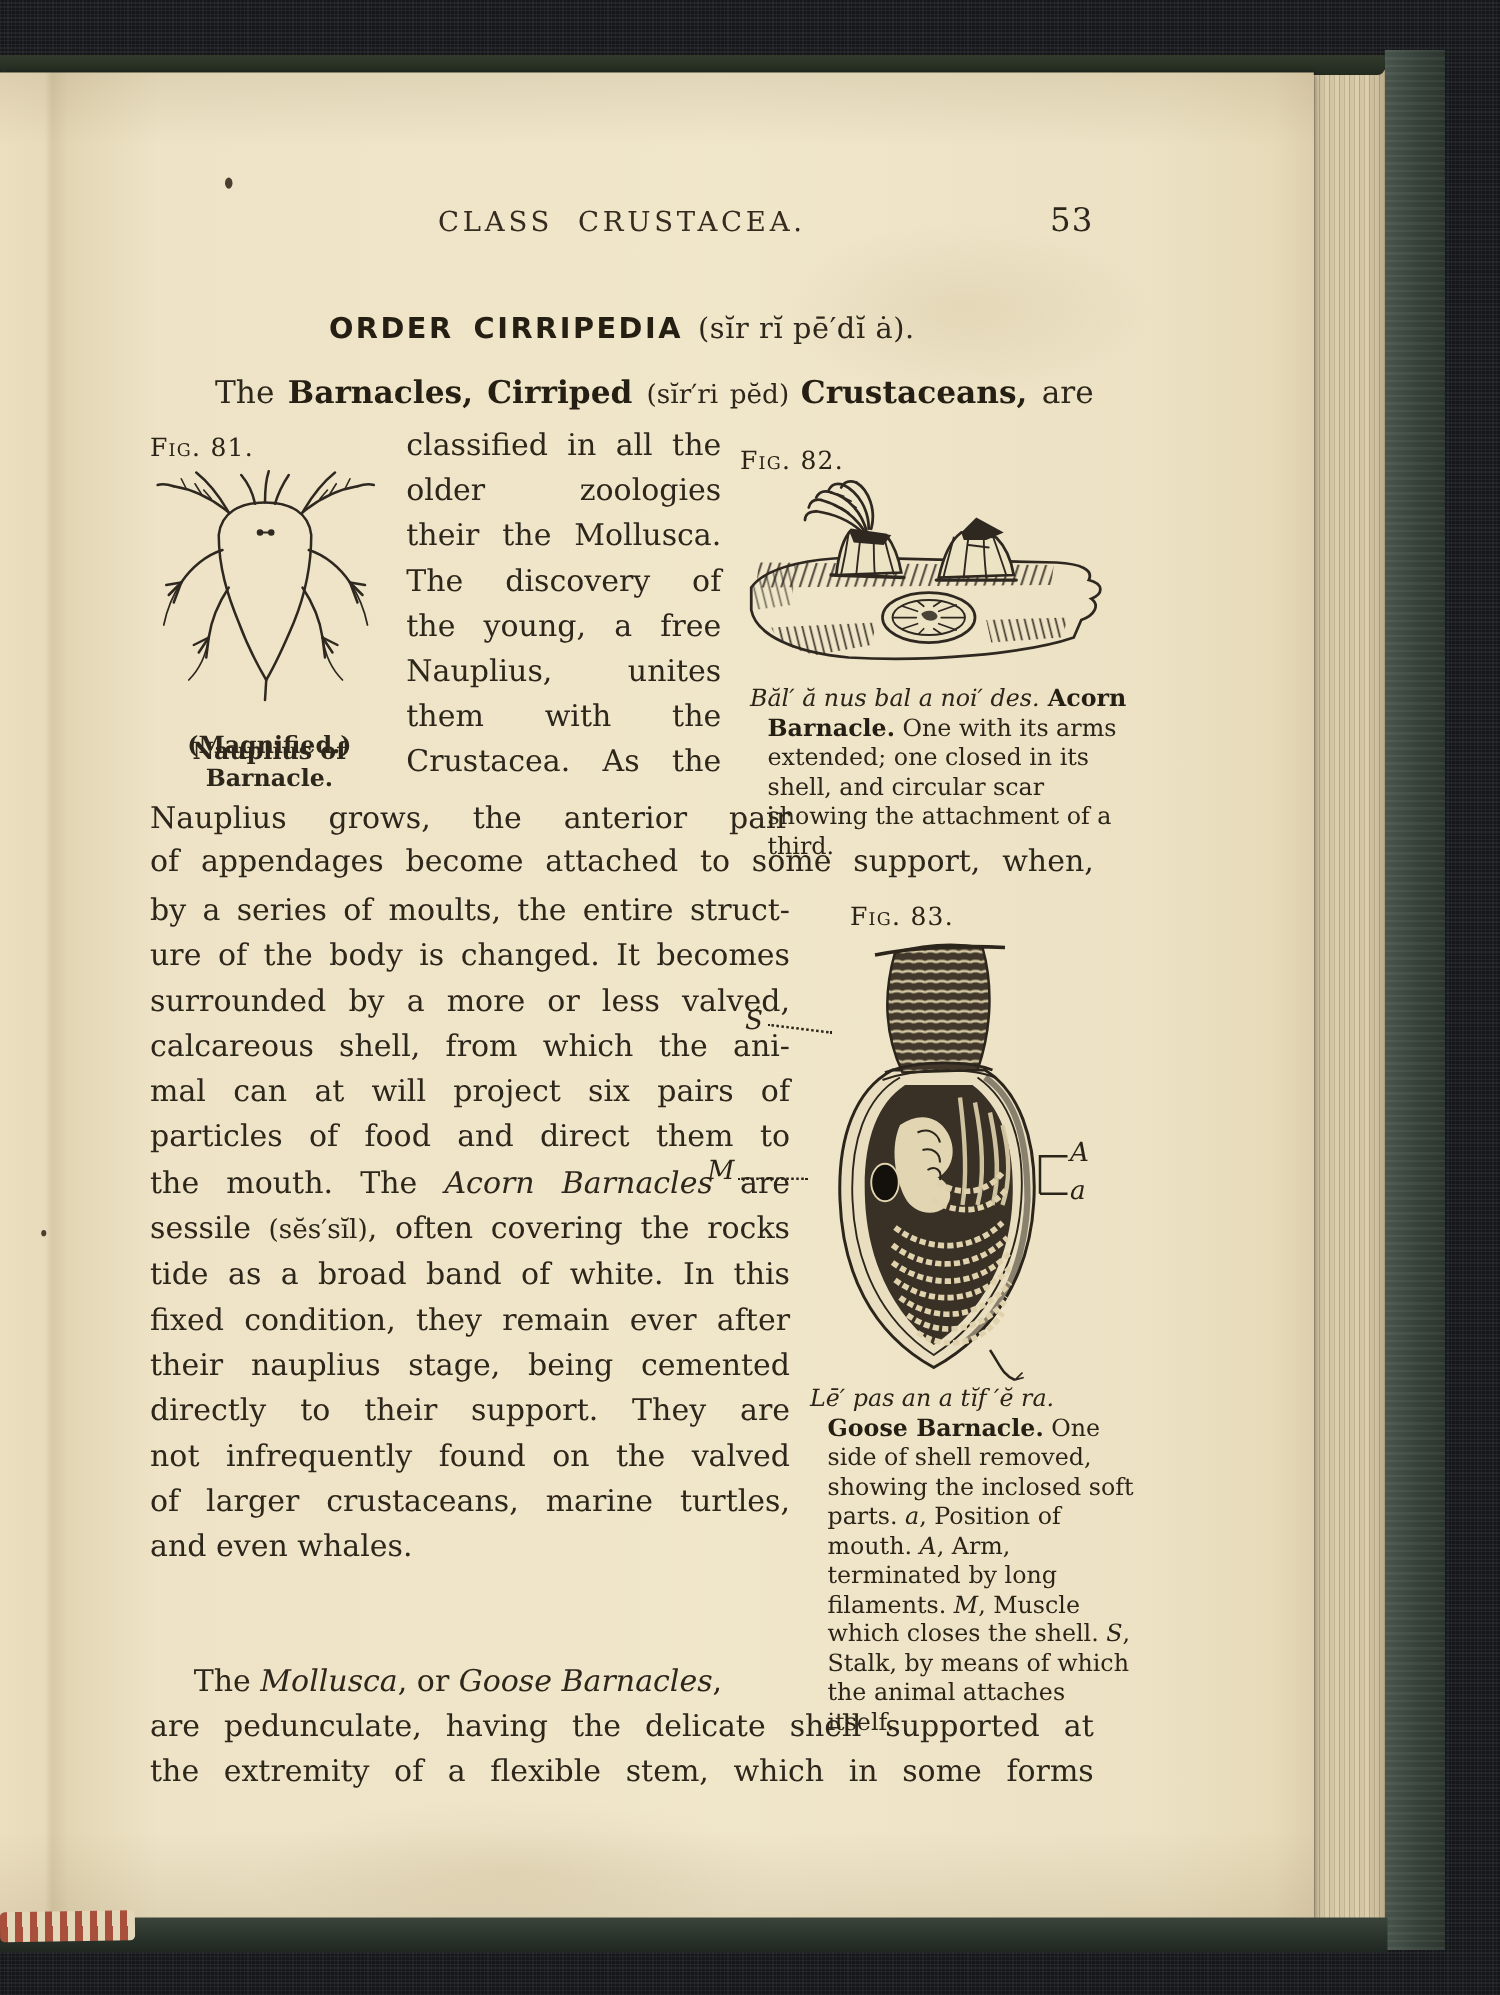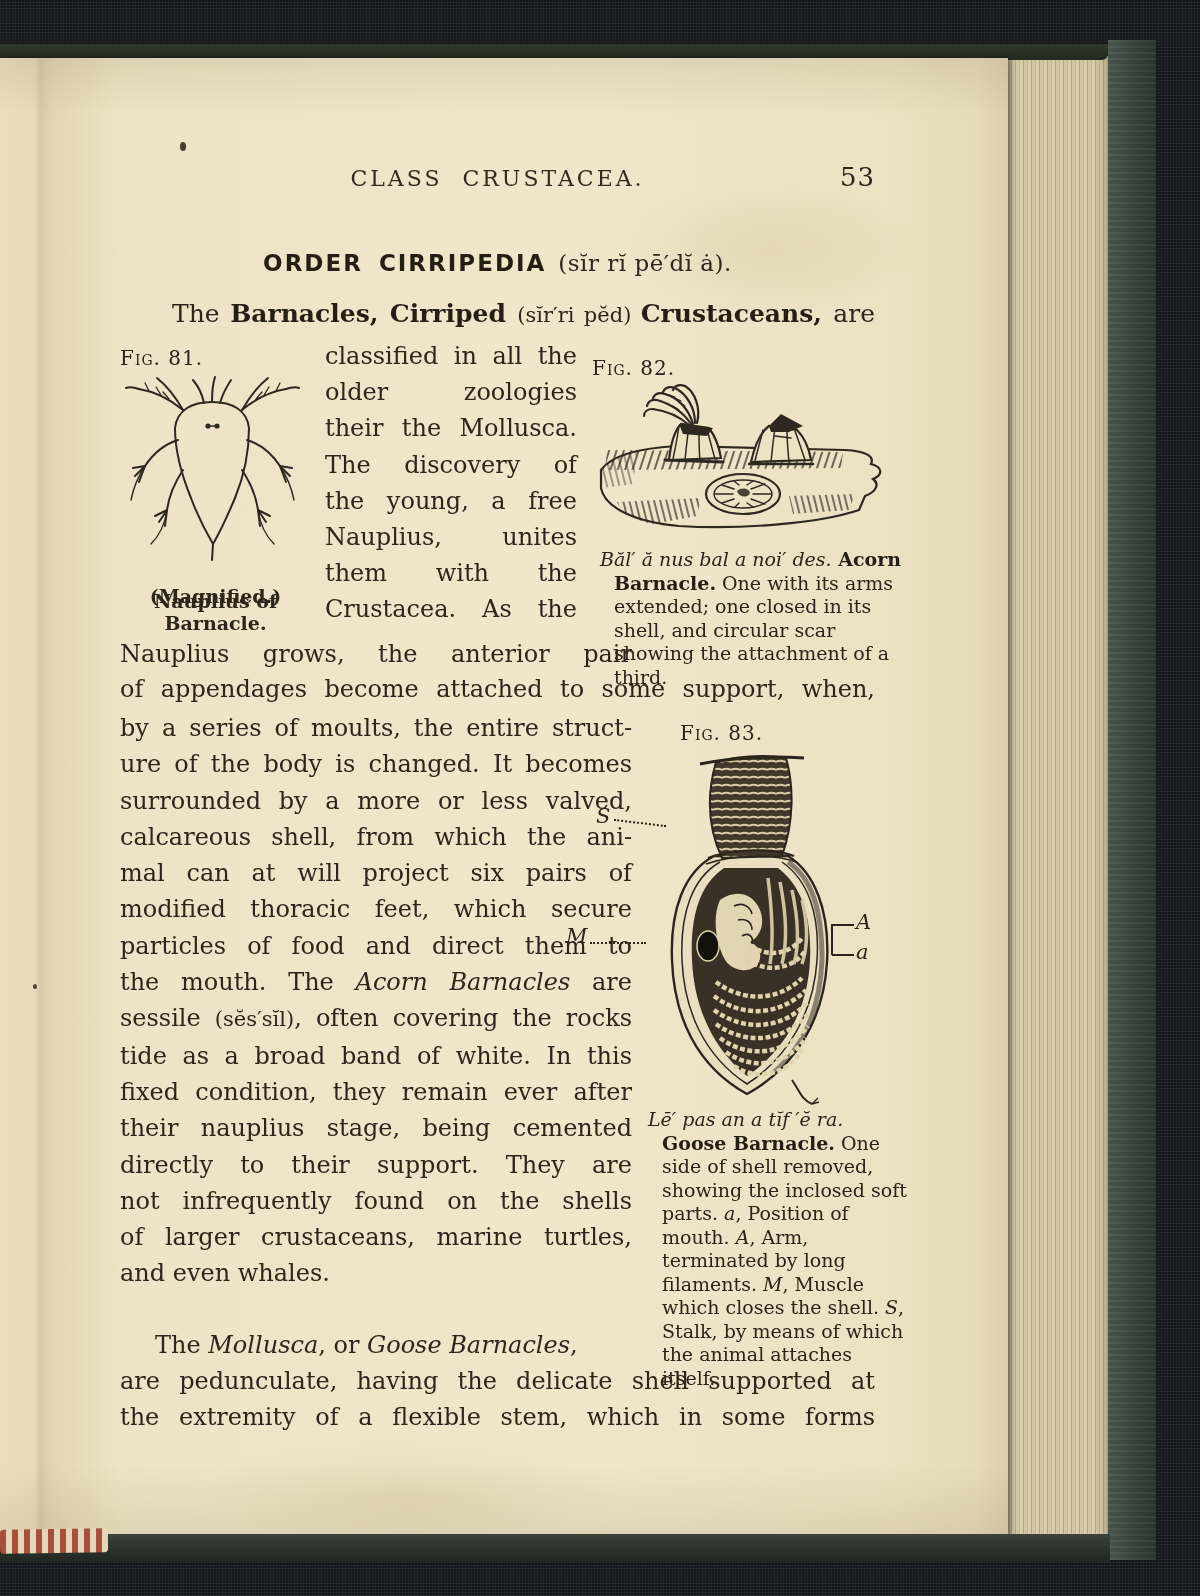--- a/index.html
+++ b/index.html
@@ -24,21 +24,21 @@
   .fore-edge{position:absolute;left:1008px;top:56px;width:100px;height:1492px;
     background:
       linear-gradient(90deg, rgba(90,70,40,.25) 0, rgba(0,0,0,0) 8%, rgba(0,0,0,0) 86%, rgba(90,70,40,.2) 100%),
       repeating-linear-gradient(90deg,#d3c6a4 0 3px,#c2b391 3px 4px,#dccfae 4px 7px,#b5a685 7px 8px);
     border-right:5px solid #e4d8b8;}
   
   .page{position:absolute;left:0;top:58px;width:1008px;height:1480px;
     background:
       linear-gradient(180deg, rgba(110,90,50,.12) 0, rgba(0,0,0,0) 4%, rgba(0,0,0,0) 95%, rgba(110,90,50,.12) 100%),
       linear-gradient(90deg,#ecdfc0 0%,#e8dbbc 3.4%,#d8caa7 4%,#e3d6b5 5.2%,#eee3c6 12%,#f0e6ca 55%,#ece1c3 88%,#e6dab9 97%,#decfae 100%);
-    box-shadow:2px 0 6px rgba(0,0,0,.45);}
+    box-shadow:2px 0 6px rgba(0,0,0,.45);padding-left:43px;}
   .stain{position:absolute;border-radius:50%;pointer-events:none;
     background:radial-gradient(closest-side, rgba(140,110,60,.10), rgba(0,0,0,0));}
   .speck{position:absolute;background:#4a3f2e;border-radius:50%;}
   
   .abs{position:absolute;}
   .jline{text-align:justify;text-align-last:justify;text-justify:inter-word;}
   .body-text{font-size:24px;line-height:36.3px;}
   #runhead{left:120px;top:108px;width:755px;text-align:center;font-size:22px;
     letter-spacing:3px;word-spacing:10px;color:#342c1f;}
   #pageno{left:120px;top:104px;width:755px;text-align:right;font-size:26px;letter-spacing:1px;}
@@ -232,29 +232,28 @@
 
     <div class="abs jline body-text" id="line-a">Nauplius grows, the anterior pair</div>
     <div class="abs jline body-text" id="line-b">of appendages become attached to some support, when,</div>
 
     <div class="abs body-text" id="col2">
       <div class="jline">by a series of moults, the entire struct-</div>
       <div class="jline">ure of the body is changed. It becomes</div>
       <div class="jline">surrounded by a more or less valved,</div>
       <div class="jline">calcareous shell, from which the ani-</div>
       <div class="jline">mal can at will project six pairs of</div>
-      <div class="jline">modified thoracic feet, which secure</div>
       <div class="jline">particles of food and direct them to</div>
       <div class="jline"><span>the mouth. The </span><span class="i">Acorn Barnacles</span><span> are</span></div>
       <div class="jline"><span>sessile </span><span class="small-paren">(sĕs′sĭl)</span><span>, often covering the rocks</span></div>
       <div class="jline">tide as a broad band of white. In this</div>
       <div class="jline">fixed condition, they remain ever after</div>
       <div class="jline">their nauplius stage, being cemented</div>
       <div class="jline">directly to their support. They are</div>
-      <div class="jline">not infrequently found on the shells</div>
+      <div class="jline">not infrequently found on the valved</div>
       <div class="jline">of larger crustaceans, marine turtles,</div>
       <div>and even whales.</div>
     </div>
 
     <div class="abs body-text" id="line-stalked">
       <span>The </span><span class="i">Mollusca</span><span>, or </span><span class="i">Goose Barnacles</span><span>,</span>
     </div>
     <div class="abs jline body-text" id="line-c">are pedunculate, having the delicate shell supported at</div>
     <div class="abs jline body-text" id="line-d">the extremity of a flexible stem, which in some forms</div>
 

